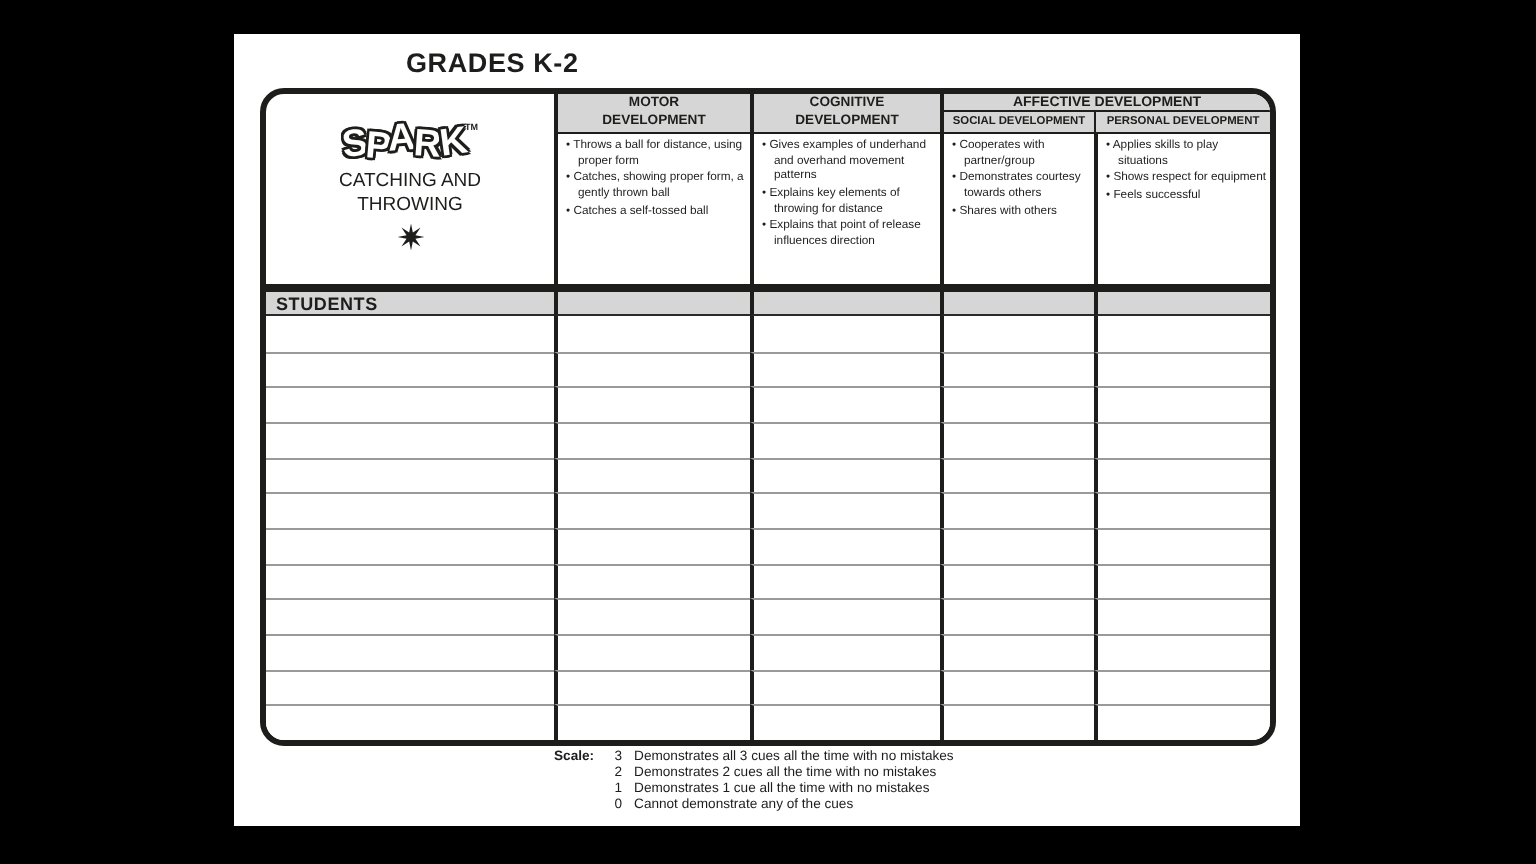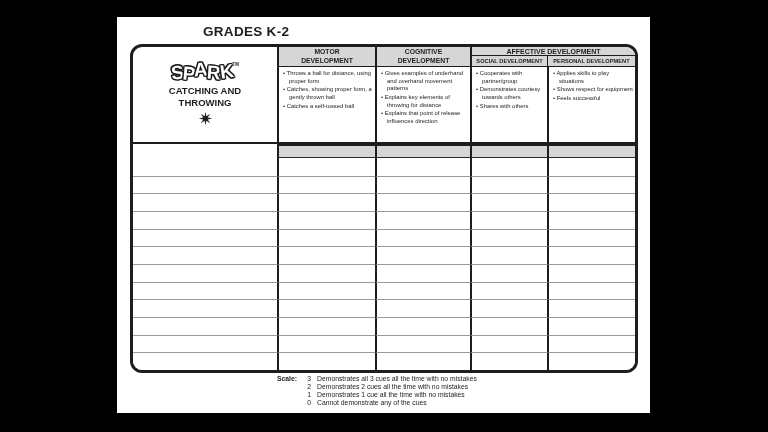--- a/index.html
+++ b/index.html
@@ -57,21 +57,21 @@
       -1.4px 0 0 #1d1d1b, 1.4px 0 0 #1d1d1b,
       0 -1.4px 0 #1d1d1b, 0 1.4px 0 #1d1d1b;
   }
   .logo-letter:nth-child(1) { transform: rotate(-7deg) translateY(1px); }
   .logo-letter:nth-child(2) { transform: rotate(5deg) translateY(2px); }
   .logo-letter:nth-child(3) { transform: rotate(-4deg) translateY(-2px); }
   .logo-letter:nth-child(4) { transform: rotate(4deg) translateY(1px); }
   .logo-letter:nth-child(5) { transform: rotate(-8deg); }
   .logo-tm { font-size: 4.5px; font-weight: bold; color: #1d1d1b; vertical-align: 12px; }
   .panel-activity, .panel-type {
-    font-size: 9.5px; font-weight: bold; color: #1d1d1b;
+    font-size: 9.5px; font-weight: normal; color: #1d1d1b;
     line-height: 1.2; white-space: pre-line;
   }
   .star { width: 15px; height: 15px; margin: 1px 0; }
 
   .hdr { 
     background: #d6d6d6; color: #1d1d1b; font-weight: bold; text-align: center;
     display: flex; align-items: center; justify-content: center;
   }
   .hdr-motor     { grid-column: 2; grid-row: 1 / 3; font-size: 6.8px; line-height: 1.2; white-space: pre-line; border-bottom: 1.5px solid #1d1d1b; }
   .hdr-cognitive { grid-column: 3; grid-row: 1 / 3; font-size: 6.8px; line-height: 1.2; white-space: pre-line; border-bottom: 1.5px solid #1d1d1b; }
@@ -166,20 +166,21 @@
           </ul>
       </div>
       <div class="cell crit crit-personal vline">
         <ul>
             <li>Applies skills to play situations</li>
             <li>Shows respect for equipment</li>
             <li>Feels successful</li>
           </ul>
       </div>
 
+      <div class="cell students-cell">STUDENTS</div>
     <div class="cell students-fill vline" style="grid-area: 4 / 2;"></div>
         <div class="cell students-fill vline" style="grid-area: 4 / 3;"></div>
         <div class="cell students-fill vline" style="grid-area: 4 / 4;"></div>
         <div class="cell students-fill vline" style="grid-area: 4 / 5;"></div>
         <div class="cell body-cell first-body" style="grid-area: 5 / 1;"></div>
         <div class="cell body-cell vline first-body" style="grid-area: 5 / 2;"></div>
         <div class="cell body-cell vline first-body" style="grid-area: 5 / 3;"></div>
         <div class="cell body-cell vline first-body" style="grid-area: 5 / 4;"></div>
         <div class="cell body-cell vline first-body" style="grid-area: 5 / 5;"></div>
         <div class="cell body-cell" style="grid-area: 6 / 1;"></div>

